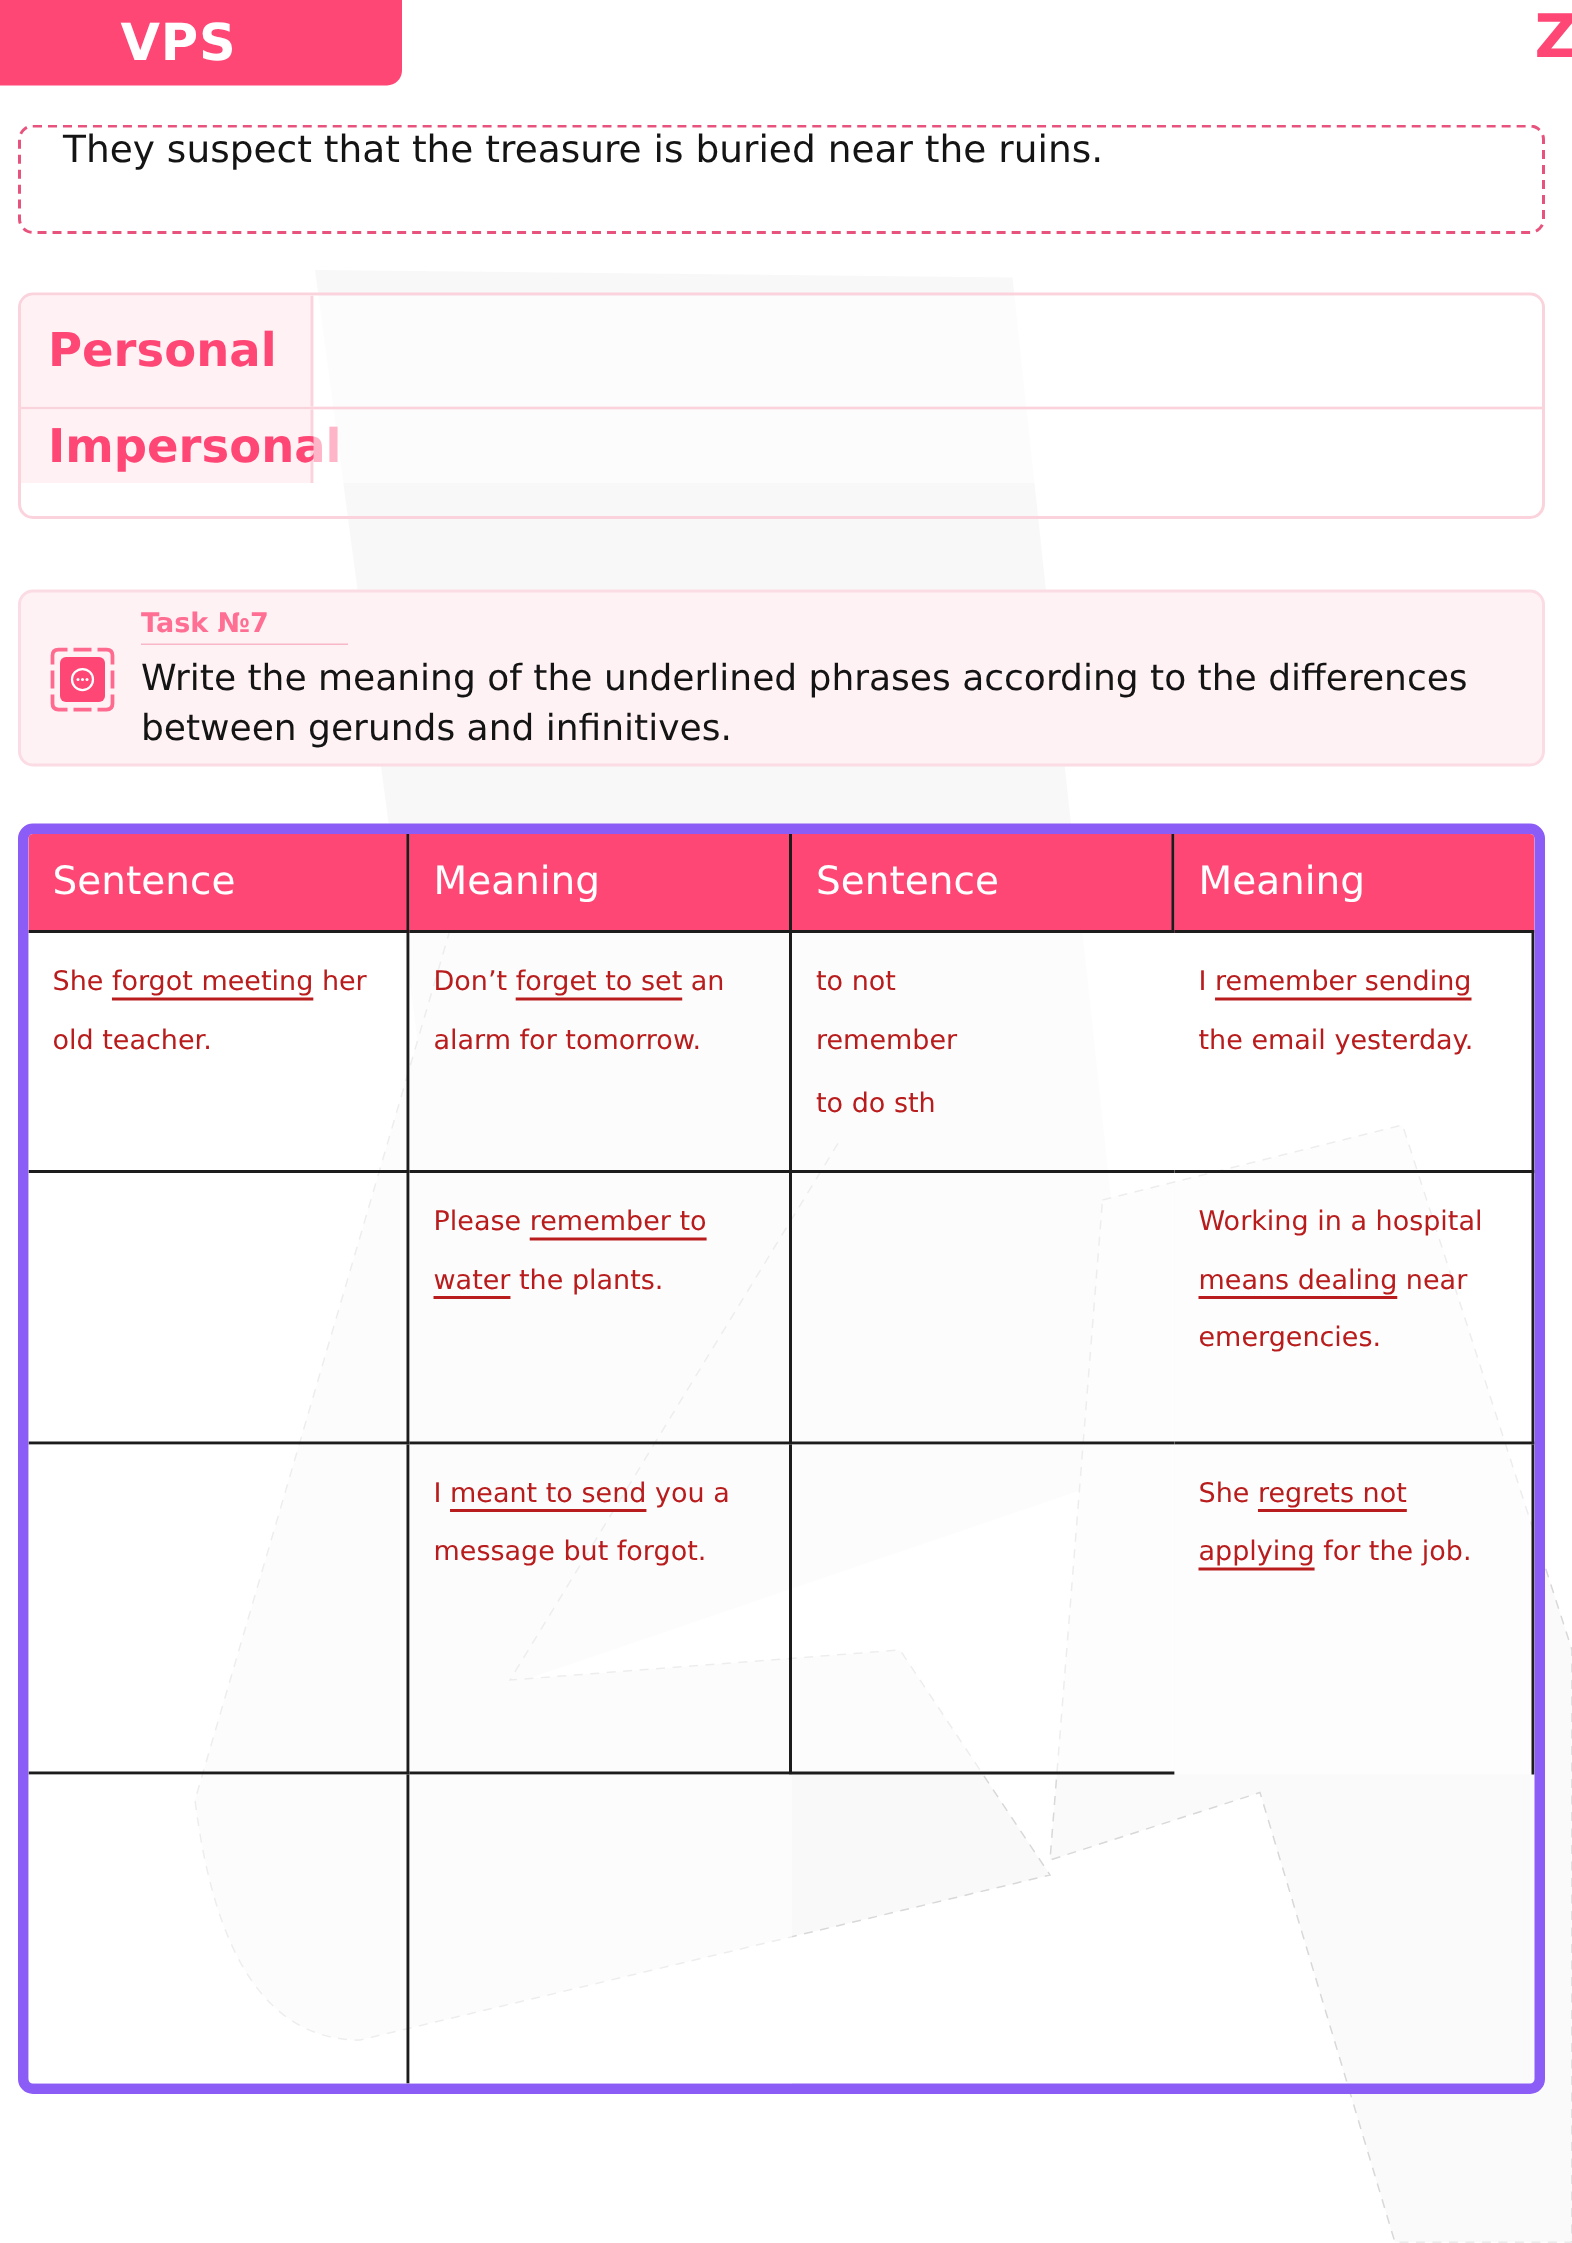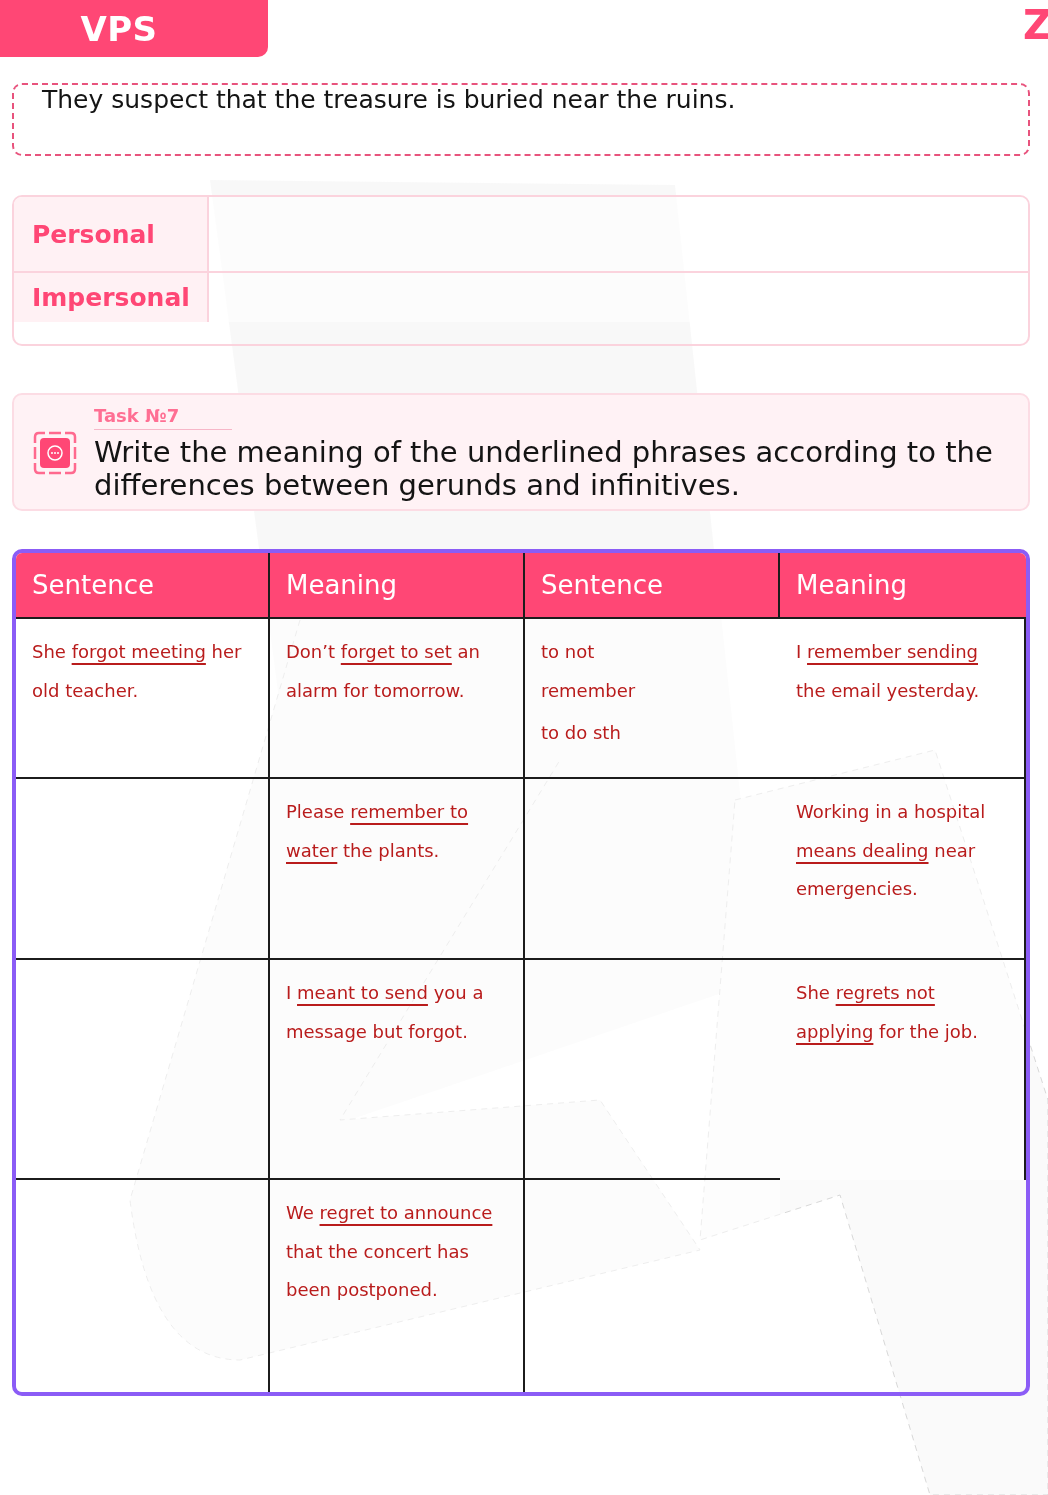--- a/index.html
+++ b/index.html
@@ -39,45 +39,45 @@
   
   .pi-table {
     position: absolute; left: 12px; top: 195px; width: 1018px; height: 151px;
     border: 2px solid #fbd3dd; border-radius: 10px; overflow: hidden; z-index: 2;
   }
   .pi-row { display: flex; height: 74px; }
   .pi-row + .pi-row { border-top: 2px solid #fbd3dd; height: 51px; }
   .pi-label {
     width: 195px; background: #fff1f4; border-right: 2px solid #fbd3dd;
     display: flex; align-items: center; padding-left: 18px;
-    color: #ff4775; font-weight: bold; font-size: 25px;
+    color: #ff4775; font-weight: bold; font-size: 31px;
   }
   .pi-value { flex: 1; background: rgba(255,255,255,0.6); }
 
   
   .task-card {
     position: absolute; left: 12px; top: 393px; width: 1018px; height: 118px;
     background: #fff2f5; border: 2px solid #fcdce4; border-radius: 10px; z-index: 2;
   }
   .task-icon {
     position: absolute; left: 17px; top: 34px; width: 48px; height: 48px;
   }
   .task-number {
     position: absolute; left: 80px; top: 10px; font-size: 18px; color: #ff6f93;
     padding-bottom: 3px; border-bottom: 1.5px solid #f7b7c8; width: 138px; font-weight: bold;
   }
   .task-text {
     position: absolute; left: 80px; top: 41px; width: 930px;
-    font-size: 29px; line-height: 33px; color: #141414;
+    font-size: 24px; line-height: 33px; color: #141414;
   }
 
   
   .grid {
     position: absolute; left: 12px; top: 549px; width: 1018px; height: 847px;
-    border: 4px solid #8b5cf6; border-radius: 10px; overflow: hidden; z-index: 2;
+    border: 7px solid #8b5cf6; border-radius: 10px; overflow: hidden; z-index: 2;
     display: grid;
     grid-template-columns: 254px 255px 255px 1fr;
     grid-template-rows: 66px 160px 181px 220px 1fr;
   }
   .cell {
     border-right: 2px solid #1c1c1c; border-bottom: 2px solid #1c1c1c;
     padding: 14px 16px 0 16px; font-size: 18px; line-height: 38.5px; color: #b91c1c;
     background: rgba(255,255,255,0.55);
   }
   .cell.last-col { border-right: none; }
@@ -156,16 +156,15 @@
     <div class="cell"><span>Please </span><u>remember to water</u><span> the plants.</span></div>
     <div class="cell last-col"></div>
 
     <div class="cell"><span>Working in a hospital </span><u>means dealing</u><span> near emergencies.</span></div>
     <div class="cell"></div>
     <div class="cell"><span>I </span><u>meant to send</u><span> you a message but forgot.</span></div>
     <div class="cell last-col"></div>
 
     <div class="cell last-row"><span>She </span><u>regrets not applying</u><span> for the job.</span></div>
     <div class="cell last-row"></div>
-    <div class="cell last-row"><span>We </span><u>regret to announce</u><span> that the concert has been postponed.</span></div>
     <div class="cell last-col last-row"></div>
   </div>
 </div>
 
 </body></html>

